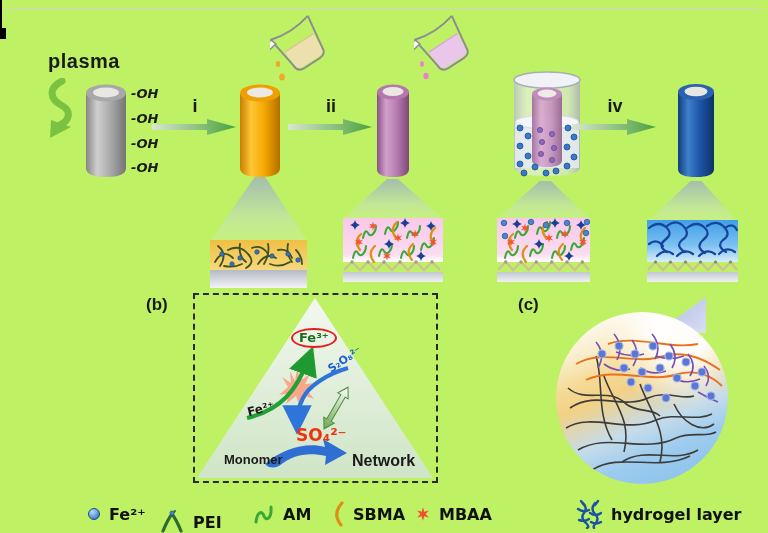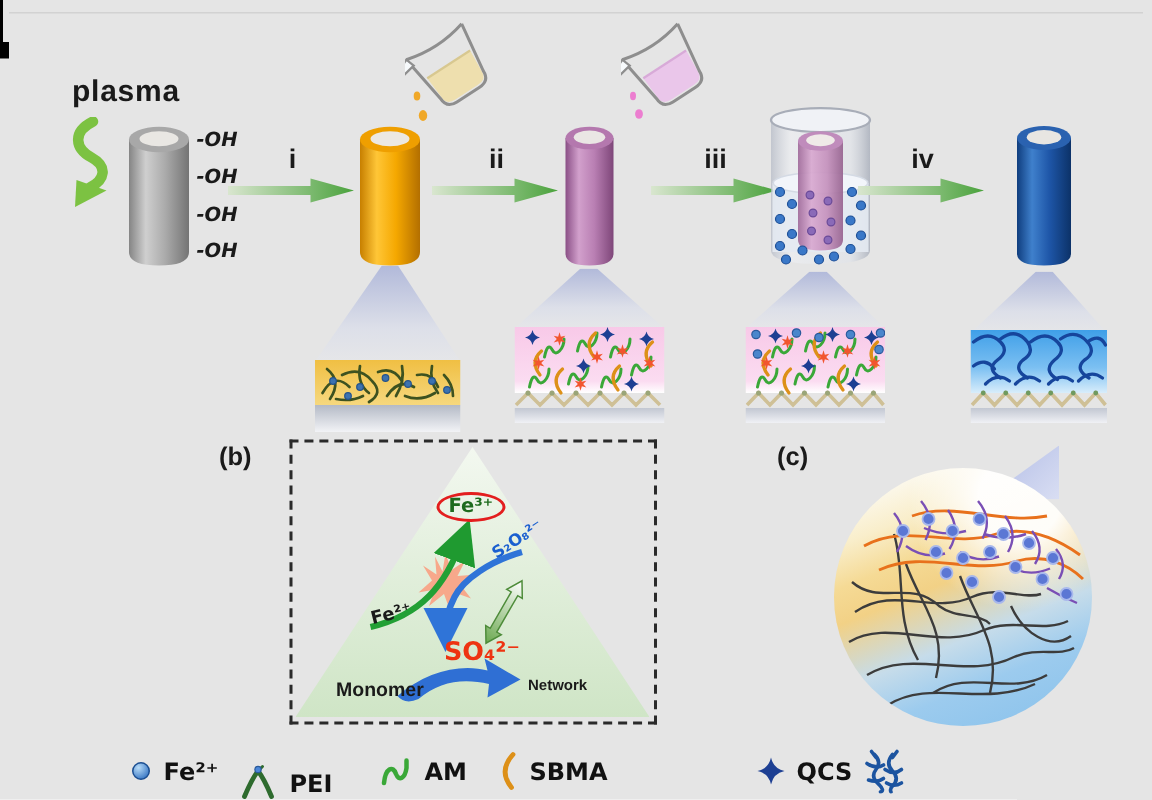--- a/index.html
+++ b/index.html
@@ -1,17 +1,17 @@
 <!DOCTYPE html>
 <html><head>
 <meta charset="utf-8">
 <style>
   * { margin:0; padding:0; box-sizing:border-box; }
   body { background:#fff; font-family:"Liberation Sans","DejaVu Sans",sans-serif; }
-  .page { position:relative; width:768px; height:533px; background:#e5e5e5; overflow:hidden; }
+  .page { position:relative; width:768px; height:533px; background:#bef264; overflow:hidden; }
   .abs { position:absolute; }
   .lbl { color:#1a1a1a; font-weight:bold; white-space:nowrap; }
   .plasma { font-size:20px; letter-spacing:0.5px; }
   .oh { font-size:13px; font-style:italic; font-family:"DejaVu Sans",sans-serif; }
   .step { display:flex; flex-direction:column; align-items:center; }
   .step-label { font-size:18px; line-height:20px; }
   .cone { background:linear-gradient(to bottom, rgba(150,162,212,0.65), rgba(205,213,240,0.35) 65%, rgba(232,236,248,0.18)); }
   .b-dashed { border:2px dashed #2a2a2a; }
   .b-tri { background:linear-gradient(to bottom,#f3f8f0 0%, #e2efdc 45%, #cfe5c6 100%);
            clip-path:polygon(50% 0, 0 100%, 100% 100%); }
@@ -134,32 +134,20 @@
       <path d="M16,26 L50,26 L49,42 Q49,48 42,48 L24,48 Q17,48 17,42 Z" fill="#eac6ea"></path>
       <path d="M16,26 L50,26" stroke="#d8aad8" stroke-width="1.5"></path>
       <path d="M11,8 L16,42 Q16,50 24,50 L42,50 Q50,50 50,42 L55,8" stroke="#8e8e8e" stroke-width="2" fill="none"></path>
       <path d="M11,8 Q33,14 55,8" stroke="#8e8e8e" stroke-width="2" fill="none"></path>
       <path d="M11,8 Q5,10 3,16 L13,14 Z" fill="#f7fafc" stroke="#8e8e8e" stroke-width="1.5"></path>
     </g>
     <ellipse cx="8" cy="50" rx="2" ry="2.8" fill="#ec7ed0"></ellipse>
     <ellipse cx="12" cy="62" rx="2.6" ry="3.2" fill="#ec7ed0"></ellipse>
   </svg>
 
-  <div class="abs step" style="left:434px;top:96px;width:86px">
-    <span class="lbl step-label">iii</span>
-    <svg width="86" height="22" viewBox="0 0 86 22">
-      <defs>
-          <linearGradient id="ga3" x1="0" y1="0" x2="1" y2="0">
-            <stop offset="0" stop-color="#d9e6cf"></stop>
-            <stop offset="1" stop-color="#4aa23c"></stop>
-          </linearGradient>
-        </defs>
-      <polygon points="0,8 55,8 55,3 84,11 55,19 55,14 0,14" fill="url(#ga3)"></polygon>
-    </svg>
-  </div>
 
   <svg class="abs" style="left:508px;top:70px" width="78" height="112" viewBox="0 0 78 112">
     <defs>
         <linearGradient id="glass" x1="0" y1="0" x2="1" y2="0">
       <stop offset="0" stop-color="#b9bec9" stop-opacity="0.8"></stop>
           <stop offset="0.2" stop-color="#eef0f4" stop-opacity="0.6"></stop>
       <stop offset="0.8" stop-color="#dfe3ea" stop-opacity="0.55"></stop>
           <stop offset="1" stop-color="#aab0bc" stop-opacity="0.85"></stop>
     </linearGradient>
       </defs>
@@ -449,21 +437,21 @@
       <path d="M0,-24 L6,-14 L2.5,-14 L2.5,14 L6,14 L0,24 L-6,14 L-2.5,14 L-2.5,-14 L-6,-14 Z" fill="url(#dblG)" stroke="#4e8c3a" stroke-width="1"></path>
     </g>
     <path d="M68,166 C86,150 110,144 128,149 L126,141 L150,155 L128,167 L129,158 C112,154 96,156 82,168 Q73,172 68,166 Z" fill="#2f6fd4"></path>
   </svg>
 
   <div class="abs fe3-oval" style="left:291px;top:328px">Fe³⁺</div>
   <div class="abs lbl sub" style="left:247px;top:402px;font-size:12px;transform:rotate(-14deg)">Fe²⁺</div>
   <div class="abs sub" style="left:326px;top:353px;font-size:11px;color:#1a5fd0;transform:rotate(-33deg)">S₂O₈²⁻</div>
   <div class="abs sub" style="left:296px;top:425px;font-size:17px;color:#ee3311">SO₄²⁻</div>
   <div class="abs lbl" style="left:224px;top:452px;font-size:13px">Monomer</div>
-  <div class="abs lbl" style="left:352px;top:452px;font-size:10px">Network</div>
+  <div class="abs lbl" style="left:352px;top:452px;font-size:16px">Network</div>
 
   <div class="abs lbl panel-label" style="left:518px;top:295px">(c)</div>
   <div class="abs c-pointer" style="left:656px;top:297px;width:50px;height:36px"></div>
 
   <div class="abs c-circle" style="left:556px;top:312px">
     <svg width="172" height="172" viewBox="0 0 172 172">
       <g stroke="#3c3c3c" stroke-width="1.6" fill="none">
         <path d="M14,96 C40,78 66,98 92,86 C110,78 126,88 138,84"></path>
         <path d="M10,116 C36,100 70,122 100,108 C120,100 140,110 156,102"></path>
         <path d="M22,138 C52,120 88,142 120,126 C136,119 150,126 160,120"></path>
@@ -545,36 +533,37 @@
     <span class="legend-text">AM</span>
   </div>
 
   <div class="abs legend-item" style="left:330px;top:497px">
     <svg width="16" height="26" viewBox="0 0 16 26">
       <path d="M12,2 Q2,13 11,24" stroke="#dd9018" stroke-width="3.2" fill="none" stroke-linecap="round"></path>
     </svg>
     <span class="legend-text">SBMA</span>
   </div>
 
-
-  <div class="abs legend-item" style="left:504px;top:497px">
-    <svg width="20" height="20" viewBox="0 0 20 20">
-      <path transform="translate(10,10)" d="M0,-9 Q1.6,-1.6 9,0 Q1.6,1.6 0,9 Q-1.6,1.6 -9,0 Q-1.6,-1.6 0,-9 Z" fill="#1d3f93"></path>
-    </svg>
-    <span class="legend-text">QCS</span>
-  </div>
+  <div class="abs legend-item" style="left:414px;top:497px">
+    <svg width="18" height="18" viewBox="0 0 18 18">
+      <polygon transform="translate(9,9)" points="0,-6.75 1.35,-2.34 5.85,-3.38 2.7,0 5.85,3.38 1.35,2.34 0,6.75 -1.35,2.34 -5.85,3.38 -2.7,0 -5.85,-3.38 -1.35,-2.34" fill="#f2502a"></polygon>
+    </svg>
+    <span class="legend-text">MBAA</span>
+  </div>
+
 
   <div class="abs legend-item" style="left:574px;top:497px">
     <svg width="30" height="30" viewBox="0 0 30 30">
       <g stroke="#1c54a0" stroke-width="2.4" fill="none" stroke-linecap="round">
         <path d="M9,4 q5,5 1,10 q-4,5 2,10 q4,4 1,5"></path>
         <path d="M21,4 q-5,6 0,11 q5,5 0,10 q-2,2 -1,4"></path>
         <path d="M4,10 q6,4 11,1"></path>
         <path d="M16,14 q6,4 11,0"></path>
         <path d="M5,21 q6,2 10,-1"></path>
         <path d="M17,23 q5,3 10,0"></path>
         <path d="M7,2 l3,4"></path>
           <path d="M24,2 l-3,4"></path>
       </g>
     </svg>
+    <span class="legend-text">hydrogel layer</span>
   </div>
 
 </div>
 
 </body></html>

